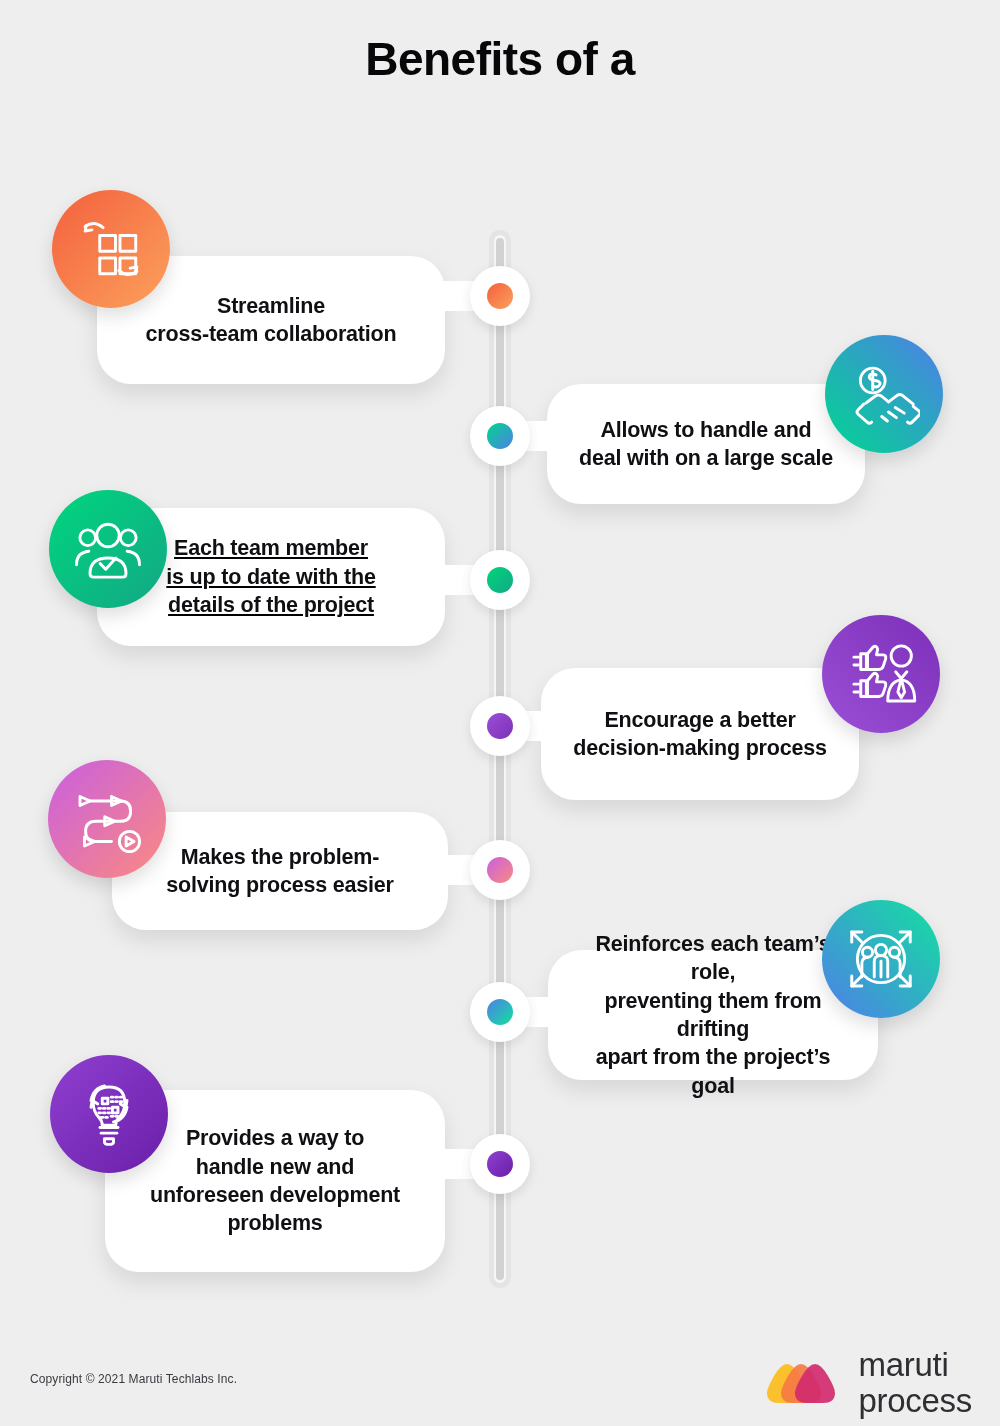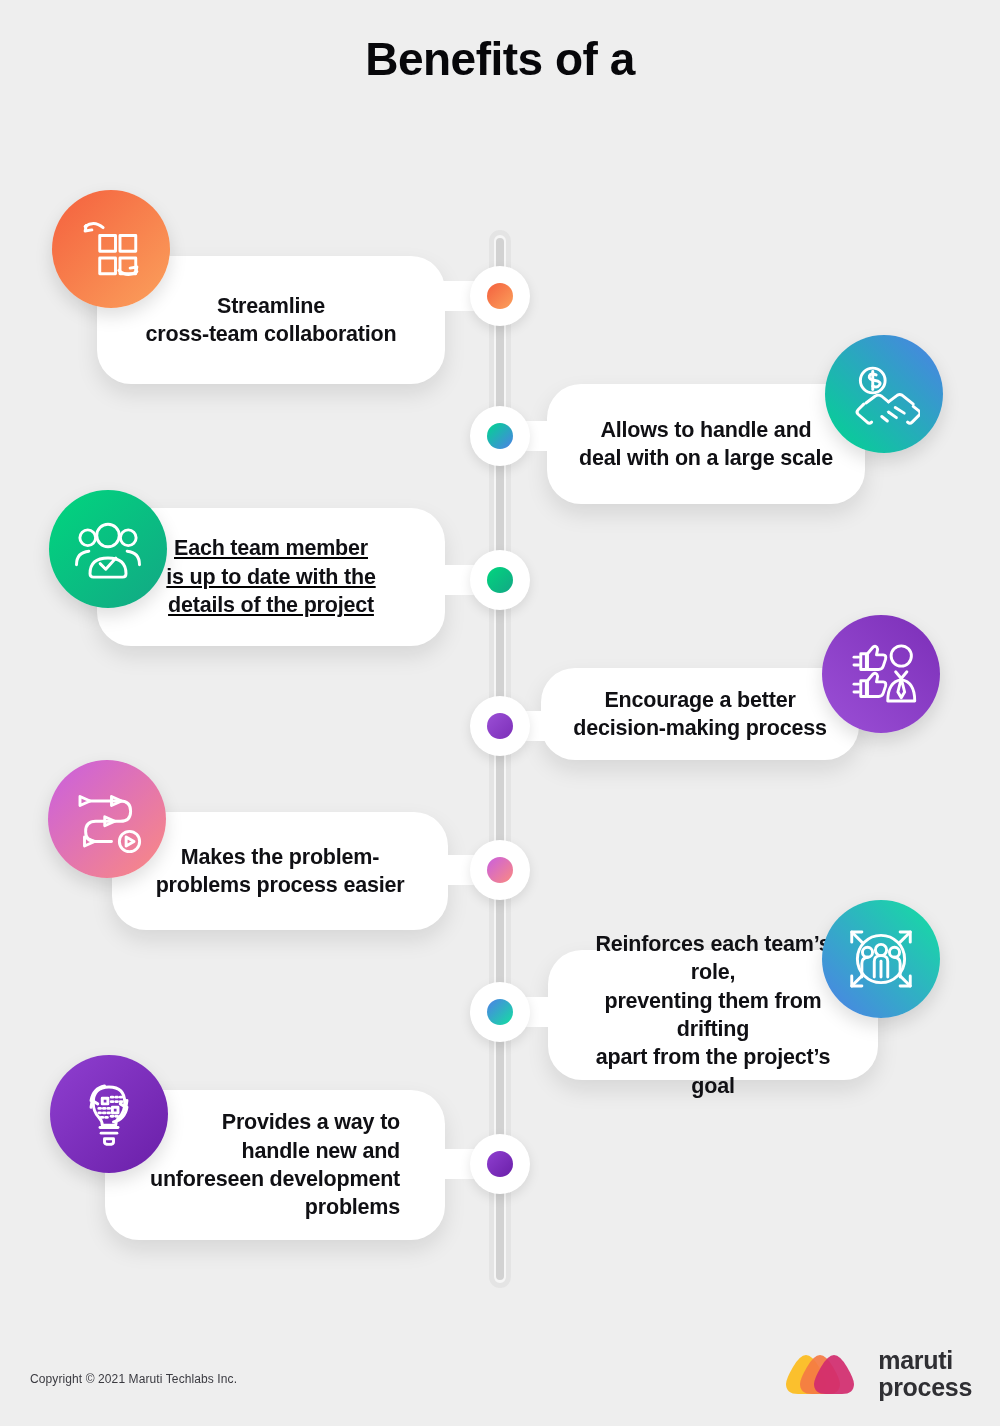--- a/index.html
+++ b/index.html
@@ -136,22 +136,22 @@
   .logo {
     position: absolute;
     right: 28px;
     top: 1347px;
     display: flex;
     align-items: center;
     gap: 16px;
   }
   .logo-mark { width: 78px; height: 40px; display: block; }
   .logo-text {
-    font-size: 25px;
-    font-weight: 700;
+    font-size: 33px;
+    font-weight: 400;
     line-height: 1.08;
     color: #2f2f33;
     letter-spacing: -0.3px;
   }
   .logo-text span { display: block; }
 </style>
 </head>
 <body>
 
 <div class="title">
@@ -224,21 +224,21 @@
     <path d="M16 54 q0-14 16-14 t16 14 q0 3-3 3 h-26 q-3 0-3-3z"></path>
     <path d="M25 45 l5 5 l9-10"></path>
     <circle cx="14" cy="22" r="7"></circle>
     <path d="M4 46 q0-11 11-12"></path>
     <circle cx="50" cy="22" r="7"></circle>
     <path d="M60 46 q0-11-11-12"></path>
         </svg>
       </div>
     </div>
     <div class="row" style="top: 726px;">
-      <div class="card" style="left: 541px; width: 318px; height: 92px; top: -58px;">
+      <div class="card" style="left: 541px; width: 318px; height: 132px; top: -58px;">
         <div class="card-text">Encourage a better
 decision-making process</div>
       </div>
       <div class="neck right" style="left: 518px; width: 43px;"></div>
       <div class="dot-holder" style="left: 470px;">
         <div class="dot" style="background: linear-gradient(135deg, rgb(155, 79, 214), rgb(124, 47, 184));"></div>
       </div>
       <div class="icon-circle" style="left: 822px; top: -111px; background: linear-gradient(45deg, rgb(155, 79, 214) 0%, rgb(124, 47, 184) 100%);">
         <svg viewBox="0 0 64 64" fill="none" stroke="#ffffff" stroke-width="2.6" stroke-linecap="round" stroke-linejoin="round">
     <path d="M20 14 l5-6 q3-2 4 2 l-1 5 h6 q3 0 2 4 l-2 6 q-1 3-4 3 h-10 z"></path>
@@ -252,21 +252,21 @@
     <circle cx="50" cy="16" r="9"></circle>
     <path d="M38 56 q0-17 12-19 q12 2 12 19 z"></path>
     <path d="M45 30 l5 6 l5-6"></path>
     <path d="M50 36 l-3 12 l3 5 l3-5 z"></path>
         </svg>
       </div>
     </div>
     <div class="row" style="top: 870px;">
       <div class="card" style="left: 112px; width: 336px; height: 118px; top: -58px;">
         <div class="card-text">Makes the problem-
-problems process easier</div>
+solving process easier</div>
       </div>
       <div class="neck left" style="left: 442px; width: 34px; border-top-right-radius: 0px;"></div>
       <div class="dot-holder" style="left: 470px;">
         <div class="dot" style="background: linear-gradient(135deg, rgb(201, 95, 224), rgb(251, 138, 128));"></div>
       </div>
       <div class="icon-circle" style="left: 48px; top: -110px; background: linear-gradient(135deg, rgb(201, 95, 224) 0%, rgb(251, 138, 128) 100%);">
         <svg viewBox="0 0 64 64" fill="none" stroke="#ffffff" stroke-width="2.6" stroke-linecap="round" stroke-linejoin="round">
     <path d="M16 16 h28 q9 0 9 9 t-9 9 h-22 q-9 0-9 9 t9 9 h14"></path>
     <path d="M8 12 l9 4 l-9 4 z"></path>
     <path d="M36 12 l9 4 l-9 4 z"></path>
@@ -302,21 +302,21 @@
     <path d="M58 17 v-9 h-9"></path>
           <path d="M58 8 l-9 9"></path>
     <path d="M6 47 v9 h9"></path>
           <path d="M6 56 l9-9"></path>
     <path d="M58 47 v9 h-9"></path>
           <path d="M58 56 l-9-9"></path>
         </svg>
       </div>
     </div>
     <div class="row" style="top: 1164px;">
-      <div class="card" style="left: 105px; width: 340px; height: 150px; top: -74px; text-align: right;">
+      <div class="card" style="left: 105px; width: 340px; height: 182px; top: -74px;">
         <div class="card-text">Provides a way to
 handle new and
 unforeseen development
 problems</div>
       </div>
       <div class="neck left" style="left: 439px; width: 37px; border-top-right-radius: 0px;"></div>
       <div class="dot-holder" style="left: 470px;">
         <div class="dot" style="background: linear-gradient(135deg, rgb(143, 63, 208), rgb(106, 31, 168));"></div>
       </div>
       <div class="icon-circle" style="left: 50px; top: -109px; background: linear-gradient(135deg, rgb(143, 63, 208) 0%, rgb(106, 31, 168) 100%);">

